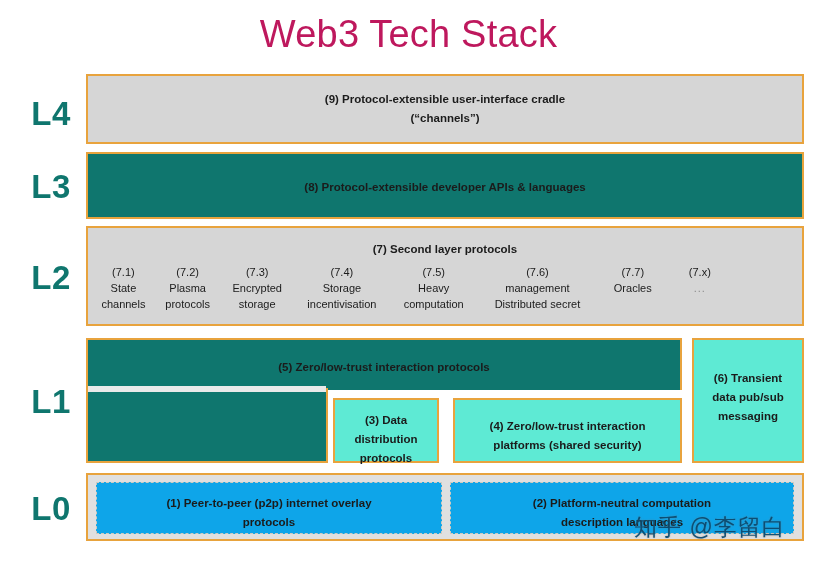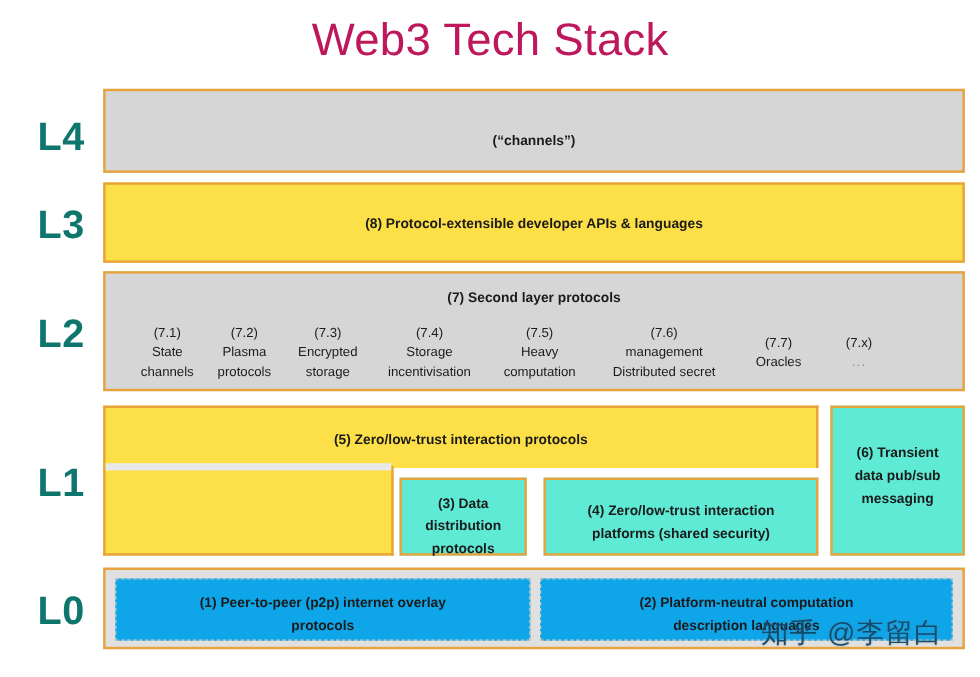--- a/index.html
+++ b/index.html
@@ -42,21 +42,21 @@
   }
 
   
   .obox {
     position: absolute;
     box-sizing: border-box;
     border: 2px solid #e8a33d;
     background: #e9e9e9;
   }
   .obox-dark { background: #d6d6d6; }
-  .obox-light { background: #fde047; }
+  .obox-light { background: #0f766e; }
   .obox-mid  { background: #5eead4; }
 
   .boxtext {
     position: absolute;
     left: 0;
     width: 100%;
     box-sizing: border-box;
     text-align: center;
     font-size: 11.5px;
     font-weight: 700;
@@ -76,24 +76,23 @@
   #l2-box { left: 86px; top: 226px; width: 718px; height: 100px; }
   #l2-head { top: 12px; }
 
   #l2-cols {
     position: absolute;
     left: 0;
     top: 36px;
     width: 100%;
     height: 60px;
     display: flex;
-    align-items: center;
+    align-items: flex-start;
     padding: 0 4px;
     box-sizing: border-box;
-    margin-left: 16px;
   }
   .l2-col {
     text-align: center;
     font-size: 11px;
     font-weight: 400;
     color: #1b1b1b;
     line-height: 16px;
     padding: 0 1px;
     box-sizing: border-box;
   }
@@ -170,21 +169,21 @@
 <div id="page-title">Web3 Tech Stack</div>
 
 <div class="layer-label" style="top:95px">L4</div>
 <div class="layer-label" style="top:168px">L3</div>
 <div class="layer-label" style="top:259px">L2</div>
 <div class="layer-label" style="top:383px">L1</div>
 <div class="layer-label" style="top:490px">L0</div>
 
 <div class="obox obox-dark" id="l4-box">
   <div class="boxtext" id="l4-text">
-    <br>
+    <span>(9) Protocol-extensible user-interface cradle</span><br>
     <span>(“channels”)</span>
   </div>
 </div>
 
 <div class="obox obox-light" id="l3-box">
   <div class="boxtext" id="l3-text">(8) Protocol-extensible developer APIs &amp; languages</div>
 </div>
 
 <div class="obox obox-dark" id="l2-box">
   <div class="boxtext" id="l2-head">(7) Second layer protocols</div>

